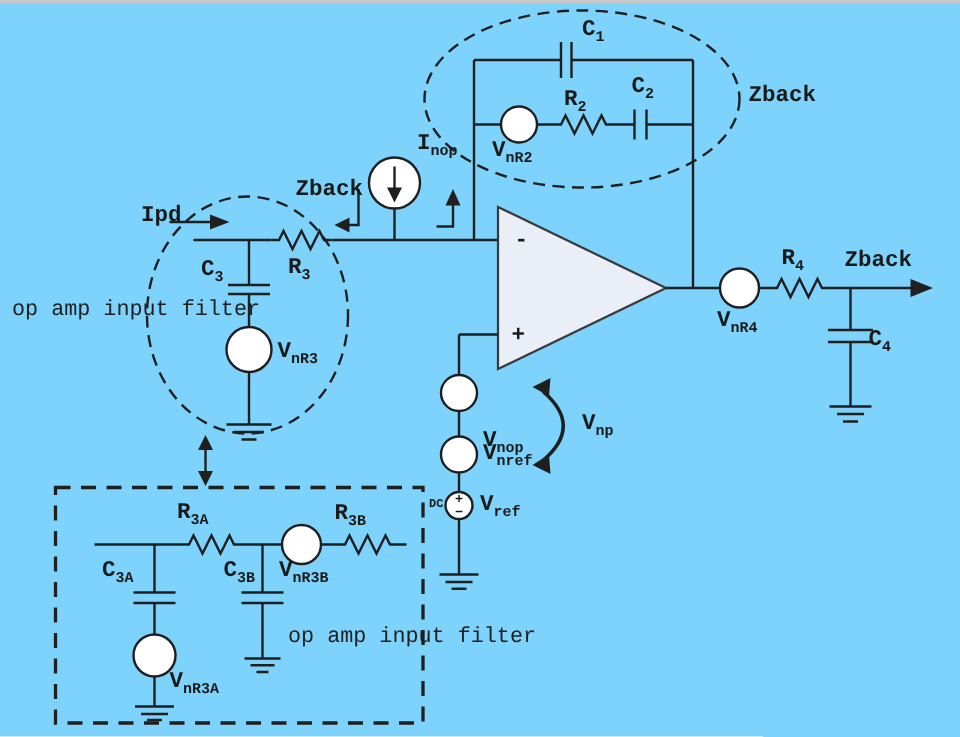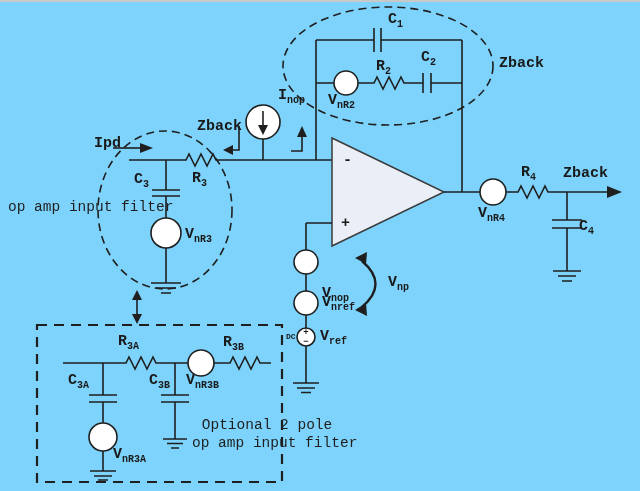--- a/index.html
+++ b/index.html
@@ -160,16 +160,15 @@
   <span class="pm" style="left:306px;top:338px;">−</span>
 
   <span class="lbl" style="left:118px;top:334px;"><span>R</span><sub>3A</sub></span>
   <span class="lbl" style="left:223px;top:335px;"><span>R</span><sub>3B</sub></span>
   <span class="lbl" style="left:68px;top:373px;"><span>C</span><sub>3A</sub></span>
   <span class="lbl" style="left:149px;top:373px;"><span>C</span><sub>3B</sub></span>
   <span class="lbl" style="left:186px;top:373px;"><span>V</span><sub>nR3B</sub></span>
   <span class="lbl" style="left:113px;top:447px;"><span>V</span><sub>nR3A</sub></span>
 
   <div class="note" style="left:192px;top:416px;width:150px;">
-    <div>Optional 2 pole</div>
     <div>op amp input filter</div>
   </div>
 </div>
 
 </body></html>

